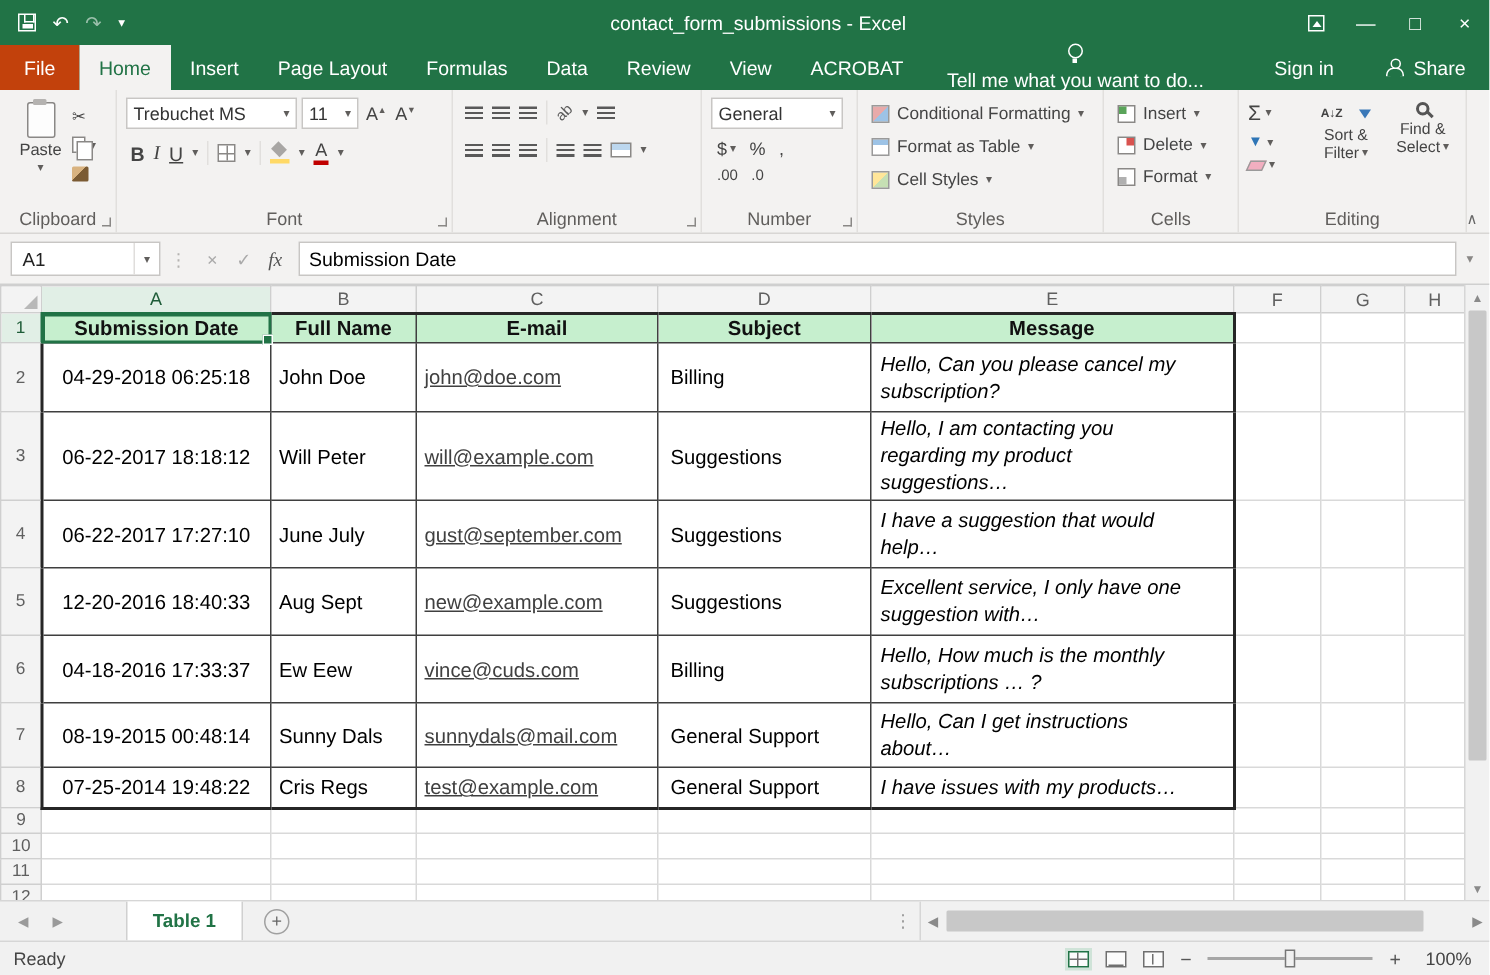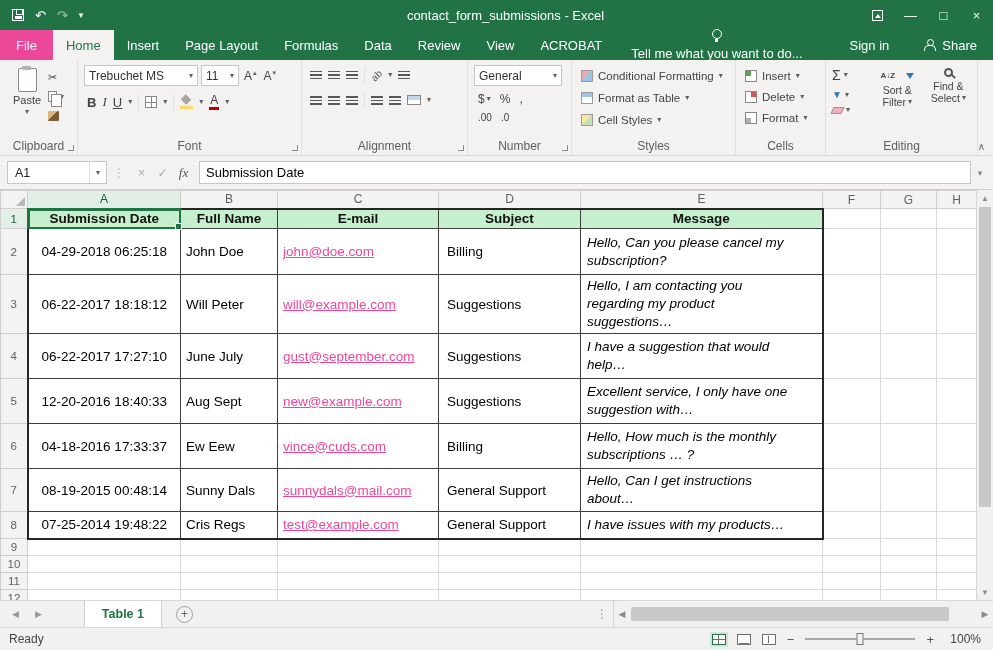--- a/index.html
+++ b/index.html
@@ -17,21 +17,21 @@
   .icon-save::after { content:""; position:absolute; bottom:1px; left:2px; width:7px; height:3px; background:#fff; }
   .title { flex:1; text-align:center; font-size:13px; white-space:nowrap; }
   .win-controls { display:flex; height:100%; }
   .wbtn { width:33px; height:100%; display:flex; align-items:center; justify-content:center; font-size:13px; cursor:default; }
   .ribbonopts { width:11px; height:11px; border:1px solid #fff; position:relative; display:inline-block; }
   .ribbonopts::after { content:""; position:absolute; left:2px; top:3px; border-left:3px solid transparent; border-right:3px solid transparent; border-bottom:4px solid #fff; }
 
   
   .tabrow { position:absolute; top:30px; left:0; right:0; height:30px; background:#217346; display:flex; align-items:center; color:#fff; }
   .rtab { padding:0 13px; height:100%; display:flex; align-items:center; font-size:13px; cursor:default; white-space:nowrap; }
-  .rtab.file { padding:0 16px; background:#ec4899;text-align:right; }
+  .rtab.file { padding:0 16px; background:#c2410c;text-align:right; }
   .rtab.active { background:#f3f2f1; color:#217346; }
   .tellme { display:flex; align-items:center; gap:7px; font-size:13px; padding:0 12px; margin-left:4px;flex-direction:column; }
   .bulb { width:10px; height:10px; border:1px solid #fff; border-radius:50%; position:relative; display:inline-block; }
   .bulb::after { content:""; position:absolute; left:2.5px; bottom:-4px; width:3px; height:3px; background:#fff; }
   .tab-right { margin-left:auto; display:flex; align-items:center; height:100%; }
   .signin { font-size:13px; padding:0 18px; }
   .share { display:flex; align-items:center; gap:7px; padding:0 16px; font-size:13px; }
   .person { width:12px; height:12px; position:relative; display:inline-block; }
   .person::before { content:""; position:absolute; top:0; left:3.5px; width:5px; height:5px; border:1px solid #fff; border-radius:50%; }
   .person::after { content:""; position:absolute; bottom:0; left:1px; width:10px; height:5px; border:1px solid #fff; border-bottom:none; border-radius:5px 5px 0 0; }
@@ -140,21 +140,21 @@
   .corner { position:relative; }
   .ctri { position:absolute; right:2px; bottom:2px; width:0; height:0; border-left:9px solid transparent; border-bottom:9px solid #b8b8b8; }
   .sheet td { border:1px solid #d9d9d9; font-size:13.5px; color:#000; vertical-align:middle; padding:0 5px; white-space:nowrap; cursor:cell; }
   td.t { border-color:#3f3f3f; }
   td.edge-l { border-left:2px solid #262626; }
   td.edge-r { border-right:2px solid #262626; }
   td.edge-t { border-top:2px solid #262626; }
   td.edge-b { border-bottom:2px solid #262626; }
   td.hdr { background:#c6efce; font-weight:bold; text-align:center; color:#111; }
   td.c-date { text-align:center; }
-  td.c-email a { color:#ec4899; text-decoration:underline; cursor:pointer; }
+  td.c-email a { color:#404040; text-decoration:underline; cursor:pointer; }
   td.c-subj { padding-left:8px; }
   td.c-msg { white-space:normal; line-height:18px; padding:2px 26px 2px 6px;font-style:italic; }
   td.selcell { position:relative; outline:2px solid #217346; outline-offset:-2px; overflow:visible; }
   td.selcell::after { content:""; position:absolute; right:-2px; bottom:-2px; width:5px; height:5px; background:#217346; border:1px solid #fff; z-index:2; }
   tr.hr1 { height:20px; } tr.hr2,tr.hr3 { height:46px; } tr.hr4,tr.hr5,tr.hr6 { height:45px; }
   tr.hr7 { height:43px; } tr.hr8 { height:27px; } tr.hrs { height:17px; }
 
   .vscroll { position:absolute; top:190px; right:0; width:17px; height:410px; background:#f1f1f1; border-left:1px solid #d6d6d6; }
   .sarrow { color:#8a8a8a; font-size:8px; display:flex; align-items:center; justify-content:center; cursor:default; }
   .vscroll .sarrow { height:16px; }

